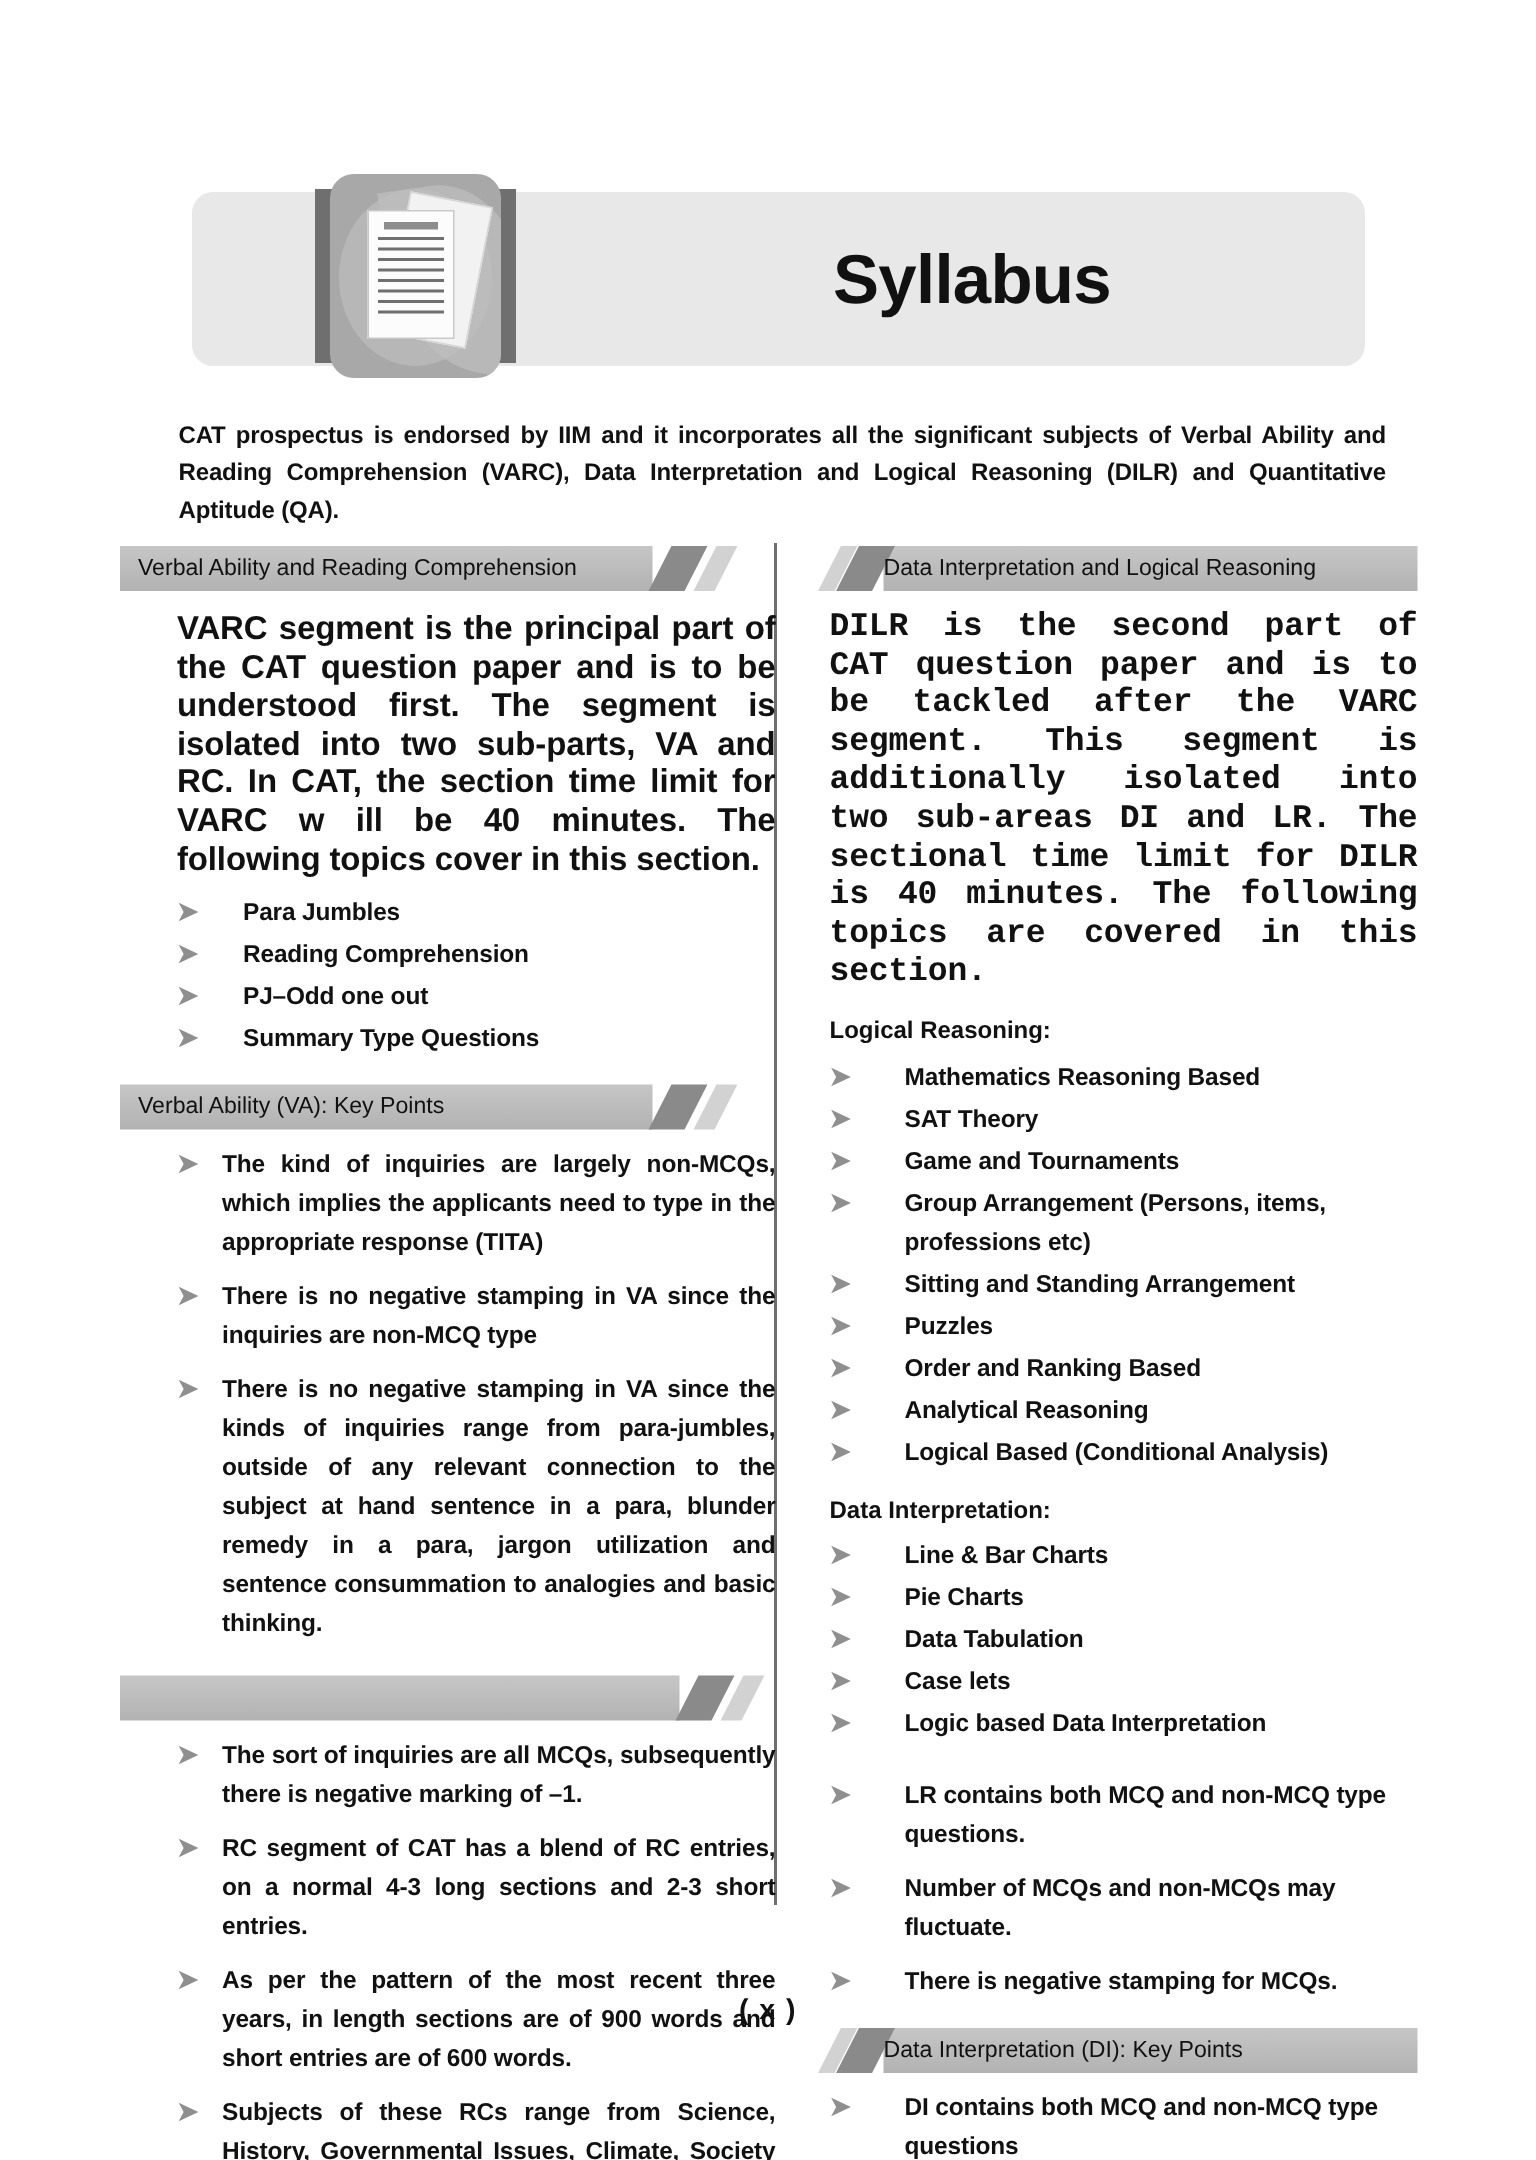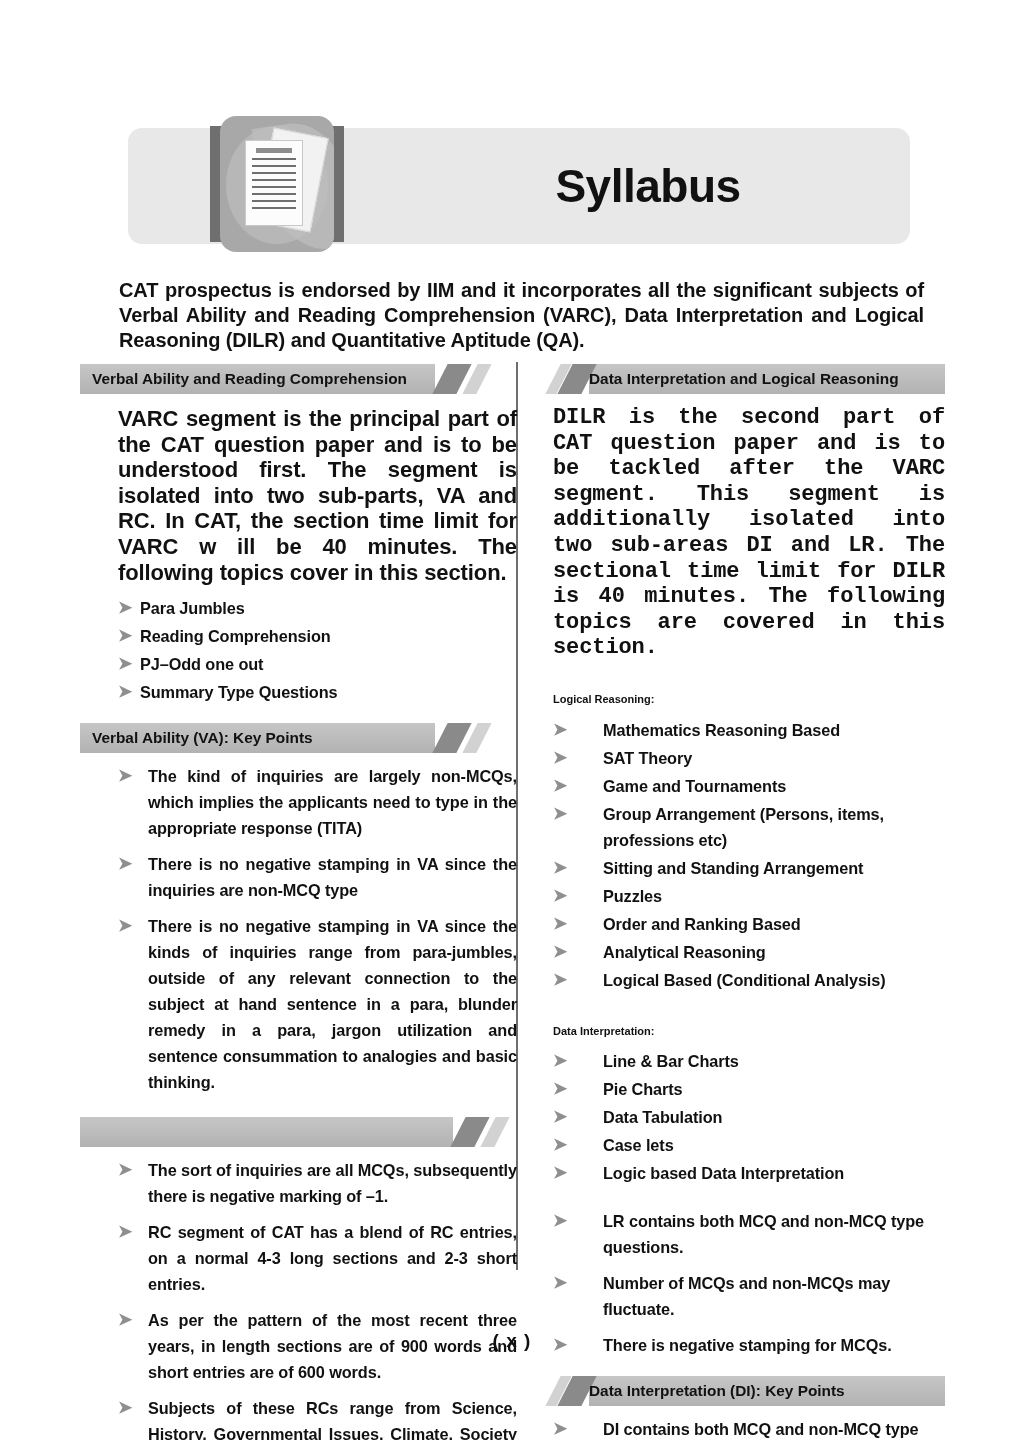--- a/index.html
+++ b/index.html
@@ -120,21 +120,21 @@
     background: #6f6f6f;
     margin-bottom: 5px;
   }
 
   
   .intro {
     position: absolute;
     left: 119px;
     top: 278px;
     width: 805px;
-    font-size: 20px;
+    font-size: 16px;
     line-height: 25px;
     text-align: justify;
     font-weight: 600;
     letter-spacing: -0.1px;
   }
   .intro b { font-weight: 800; }
 
   
   .col {
     position: absolute;
@@ -163,21 +163,21 @@
     top: 0; left: 0;
     height: 30px;
     background: linear-gradient(180deg,#c6c6c6 0%,#bdbdbd 45%,#b2b2b2 100%);
   }
   .sec-head .label {
     position: absolute;
     top: 0;
     height: 16px;
     line-height: 30px;
     font-size: 15.4px;
-    font-weight: 700;
+    font-weight: 400;
     color: #111;
     white-space: nowrap;
   }
   .stripe {
     position: absolute;
     top: 0;
     height: 30px;
     transform: skewX(-27deg);
   }
 
@@ -202,24 +202,24 @@
     font-size: 22px;
     line-height: 25.6px;
     text-align: justify;
     font-weight: 600;
     letter-spacing: -0.1px;
   }
   .para.indent { margin-left: 38px; margin-top: 12px; }
   .para.plain  { margin-top: 11px; font-family: Liberation Mono, monospace; }
 
   .lead {
-    font-size: 11px;
+    font-size: 16px;
     line-height: 25.6px;
     font-weight: 600;
-    margin-top: 26px;
+    margin-top: 14px;
     margin-bottom: 4px;
   }
 
   ul.blist { list-style: none; margin-top: 10px; }
   ul.blist.tight { margin-top: 4px; }
 
   ul.blist li {
     position: relative;
     font-size: 16.3px;
     line-height: 26px;
@@ -235,21 +235,21 @@
     height: 15px;
     color: #8f8f8f;
     font-size: 17px;
     line-height: 15px;
   }
   ul.blist li .txt { display: block; }
 
   
   .col-left ul.blist.simple  { margin-left: 38px; }
   .col-left ul.blist.simple li .arrow { left: 0; }
-  .col-left ul.blist.simple li .txt   { margin-left: 22px; }
+  .col-left ul.blist.simple li .txt   { margin-left: 44px; }
 
   .col-left ul.blist.just { margin-left: 38px; }
   .col-left ul.blist.just li { margin-bottom: 10px; }
   .col-left ul.blist.just li .txt { margin-left: 30px; text-align: justify; }
 
   
   .col-right ul.blist li .txt { margin-left: 50px; }
   .col-right ul.blist.spaced li { margin-bottom: 10px; }
 
   .footer {

